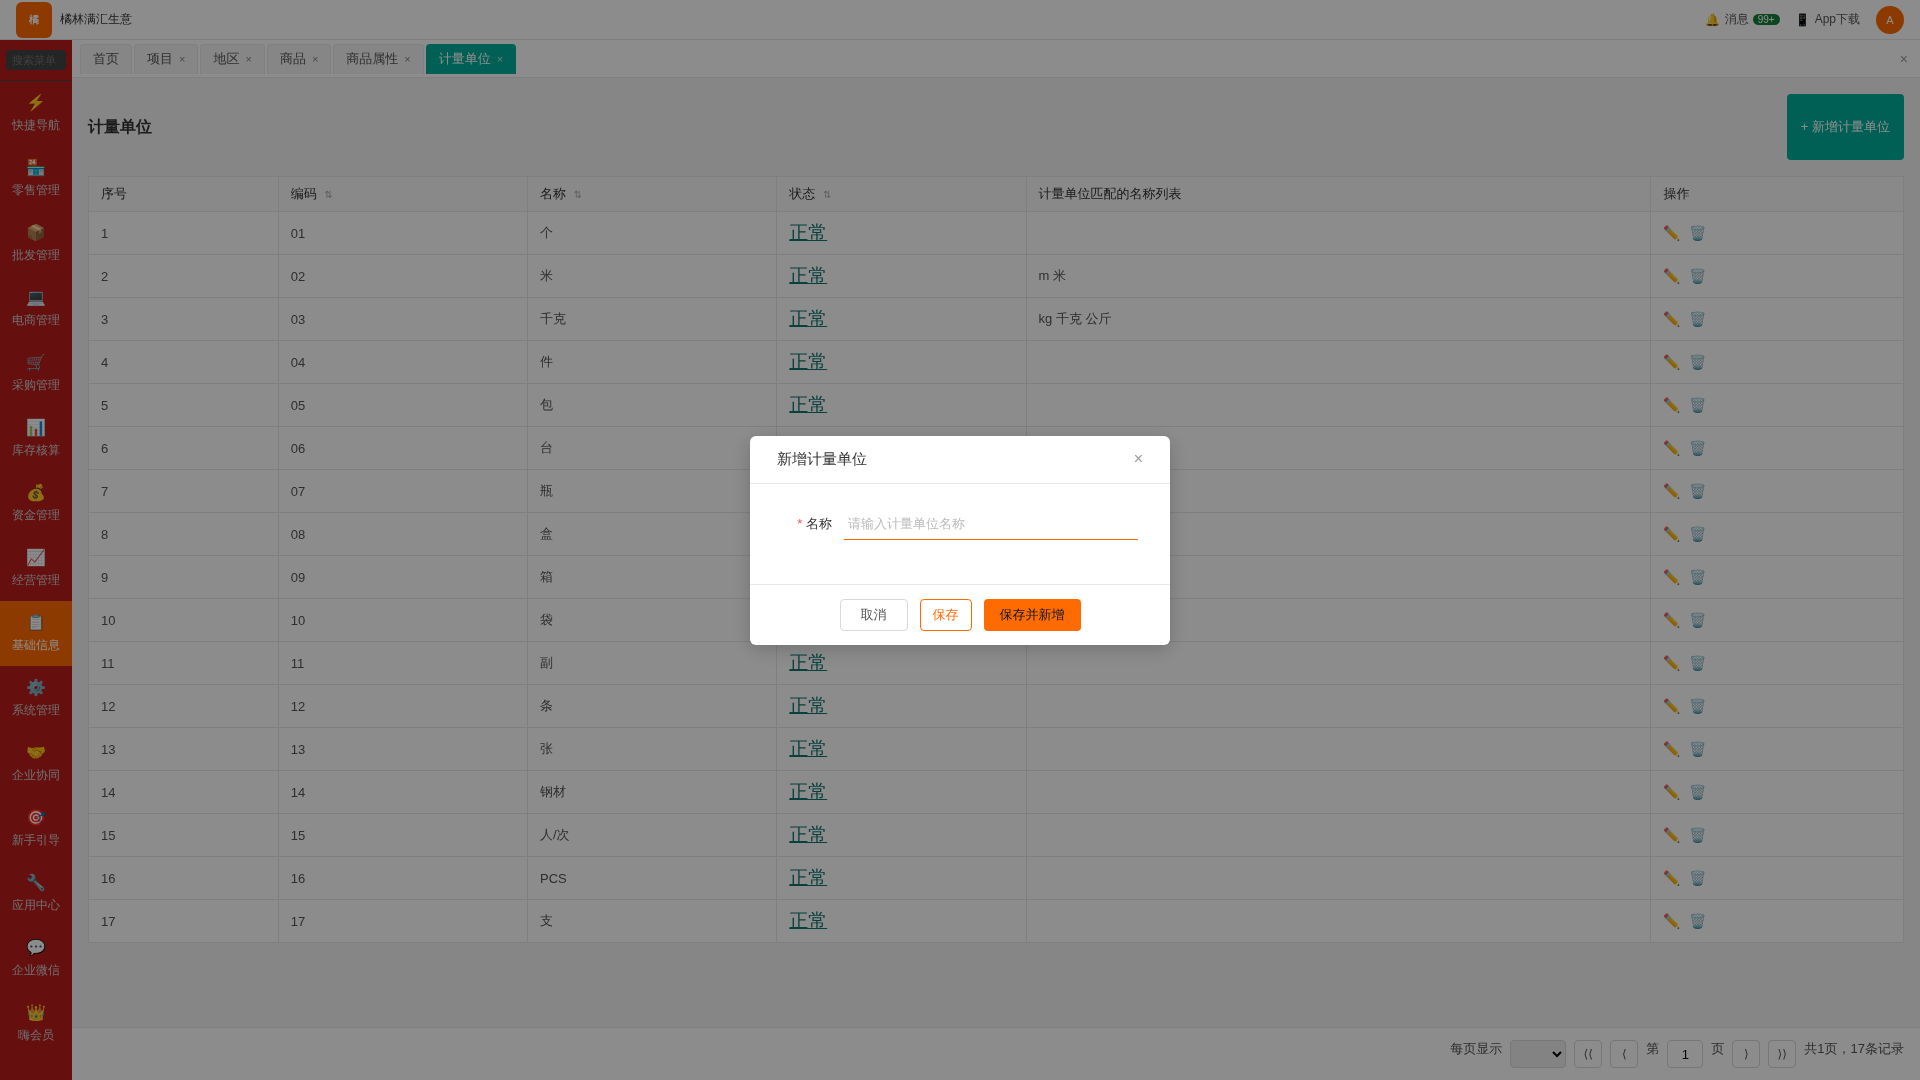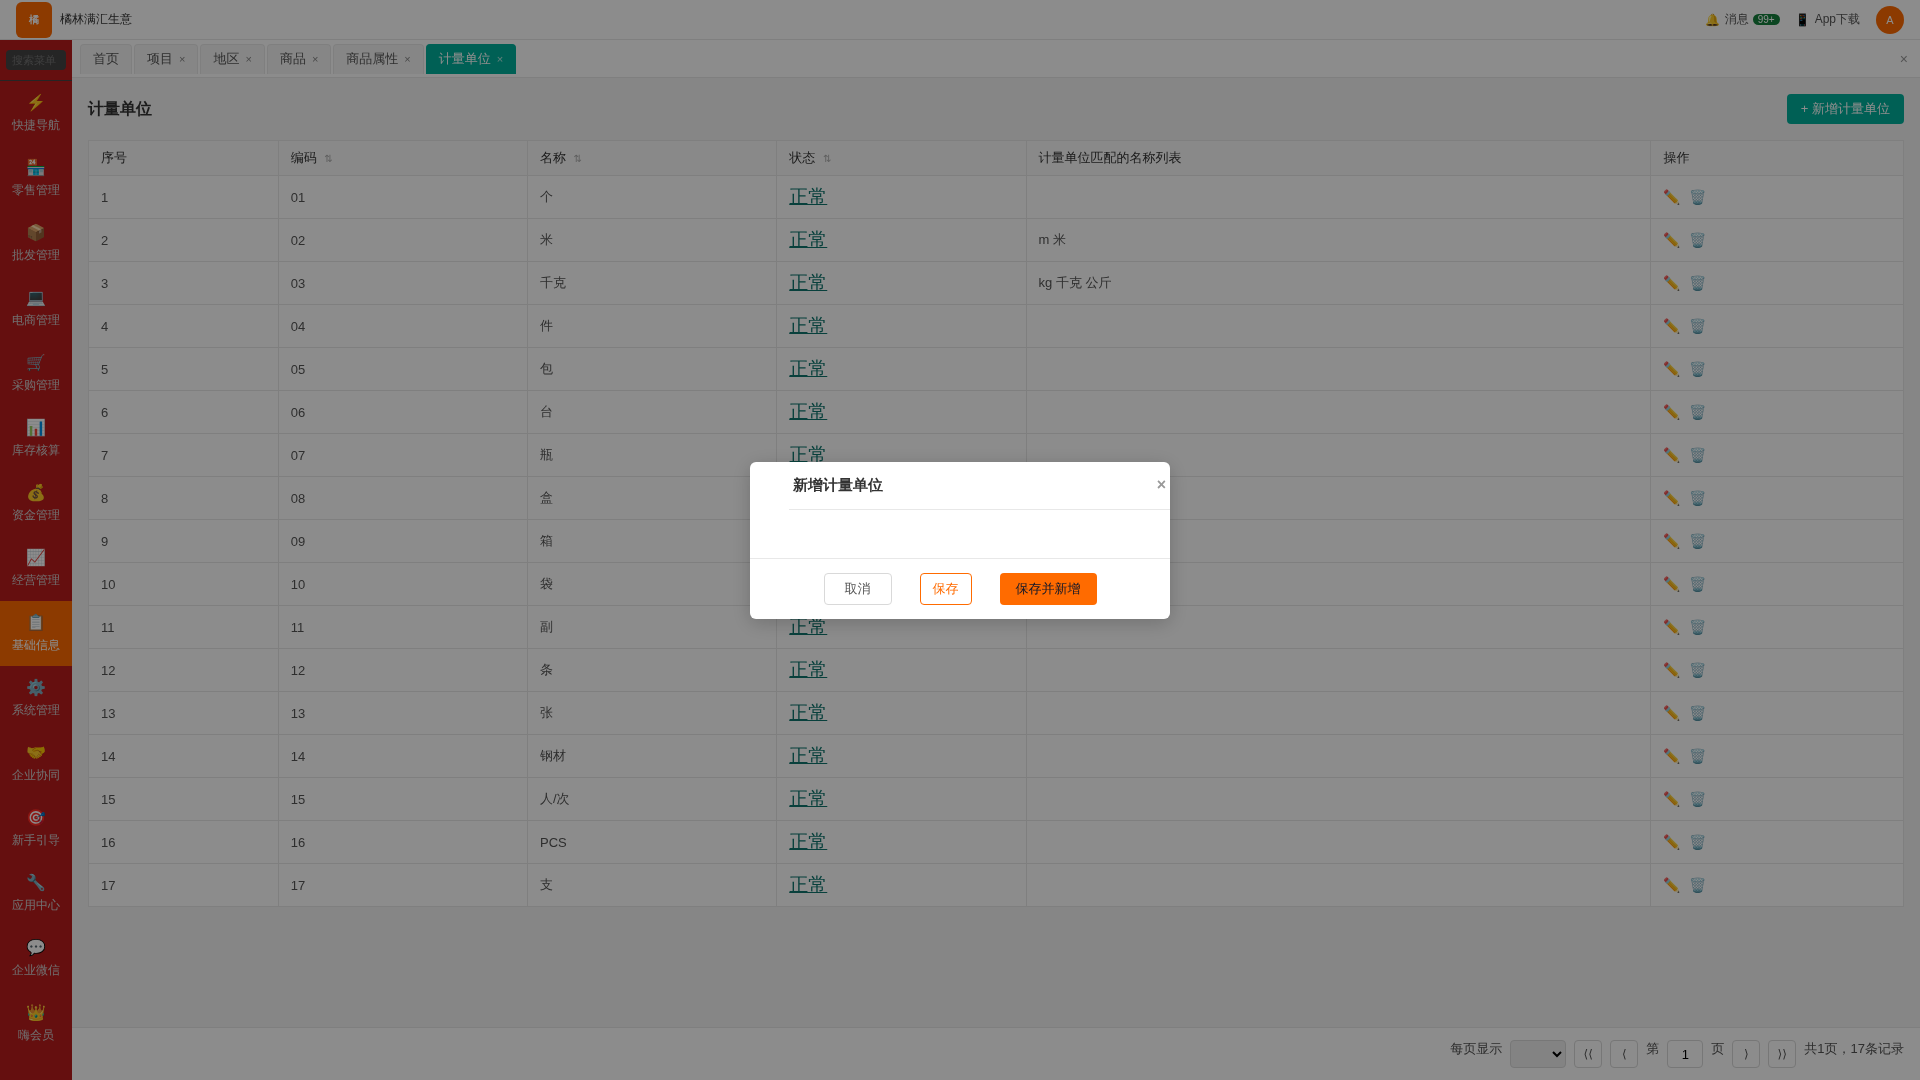--- a/index.html
+++ b/index.html
@@ -179,21 +179,21 @@
       margin-bottom: 16px;
       display: flex;
       align-items: center;
       justify-content: space-between;
     }
     .add-btn {
       background: #00b09b;
       color: #fff;
       border: none;
       border-radius: 4px;
-      padding: 6px 14px;
+      padding: 24px 14px;
       font-size: 13px;
       cursor: pointer;
     }
 
     
     .data-table {
       width: 100%;
       border-collapse: collapse;
       background: #fff;
       border: 1px solid #e8e8e8;
@@ -274,29 +274,28 @@
       justify-content: center;
     }
     .modal {
       background: #fff;
       border-radius: 6px;
       width: 420px;
       box-shadow: 0 4px 20px rgba(0,0,0,0.2);
       overflow: hidden;
     }
     .modal-header {
-      padding: 14px 4px;
+      padding: 14px 27px;
       border-bottom: 1px solid #e8e8e8;
       display: flex;
       align-items: center;
       justify-content: space-between;
       font-size: 15px;
-      font-weight: 700;
+      font-weight: 400;
       color: #333;
-      margin-left: 39px;
     }
     .modal-close {
       cursor: pointer;
       color: #999;
       font-size: 16px;
     }
     .modal-body {
       padding: 24px 32px;
     }
     .form-row {
@@ -323,21 +322,21 @@
     }
     .form-input.active-input {
       border-bottom-color: #ff6b00;
     }
     .form-input::placeholder { color: #bbb; }
     .modal-footer {
       padding: 14px 24px;
       border-top: 1px solid #e8e8e8;
       display: flex;
       justify-content: center;
-      gap: 28px;
+      gap: 12px;
     }
     .btn-cancel {
       height: 32px;
       padding: 0 20px;
       border: 1px solid #d9d9d9;
       border-radius: 4px;
       background: #fff;
       font-size: 13px;
       cursor: pointer;
       color: #555;
@@ -747,20 +746,27 @@
   </div>
 </div>
 
 <div class="modal-overlay">
   <div class="modal">
     <div class="modal-header">
       <span>新增计量单位</span>
       <span class="modal-close">×</span>
     </div>
     <div class="modal-body">
+      <div class="form-row">
+        <label class="form-label">
+          <span style="color:#ff4d4f">*</span>
+          <span>名称</span>
+        </label>
+        <input class="form-input active-input" type="text" placeholder="请输入计量单位名称" style="">
+      </div>
     </div>
     <div class="modal-footer">
       <button class="btn-cancel">取消</button>
       <button class="btn-save">保存</button>
       <button class="btn-save-continue">保存并新增</button>
     </div>
   </div>
 </div>
 
 </body></html>

